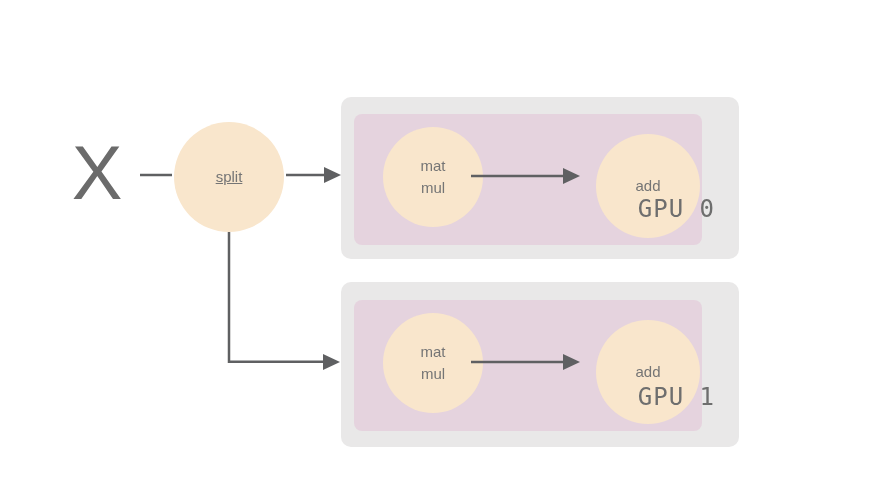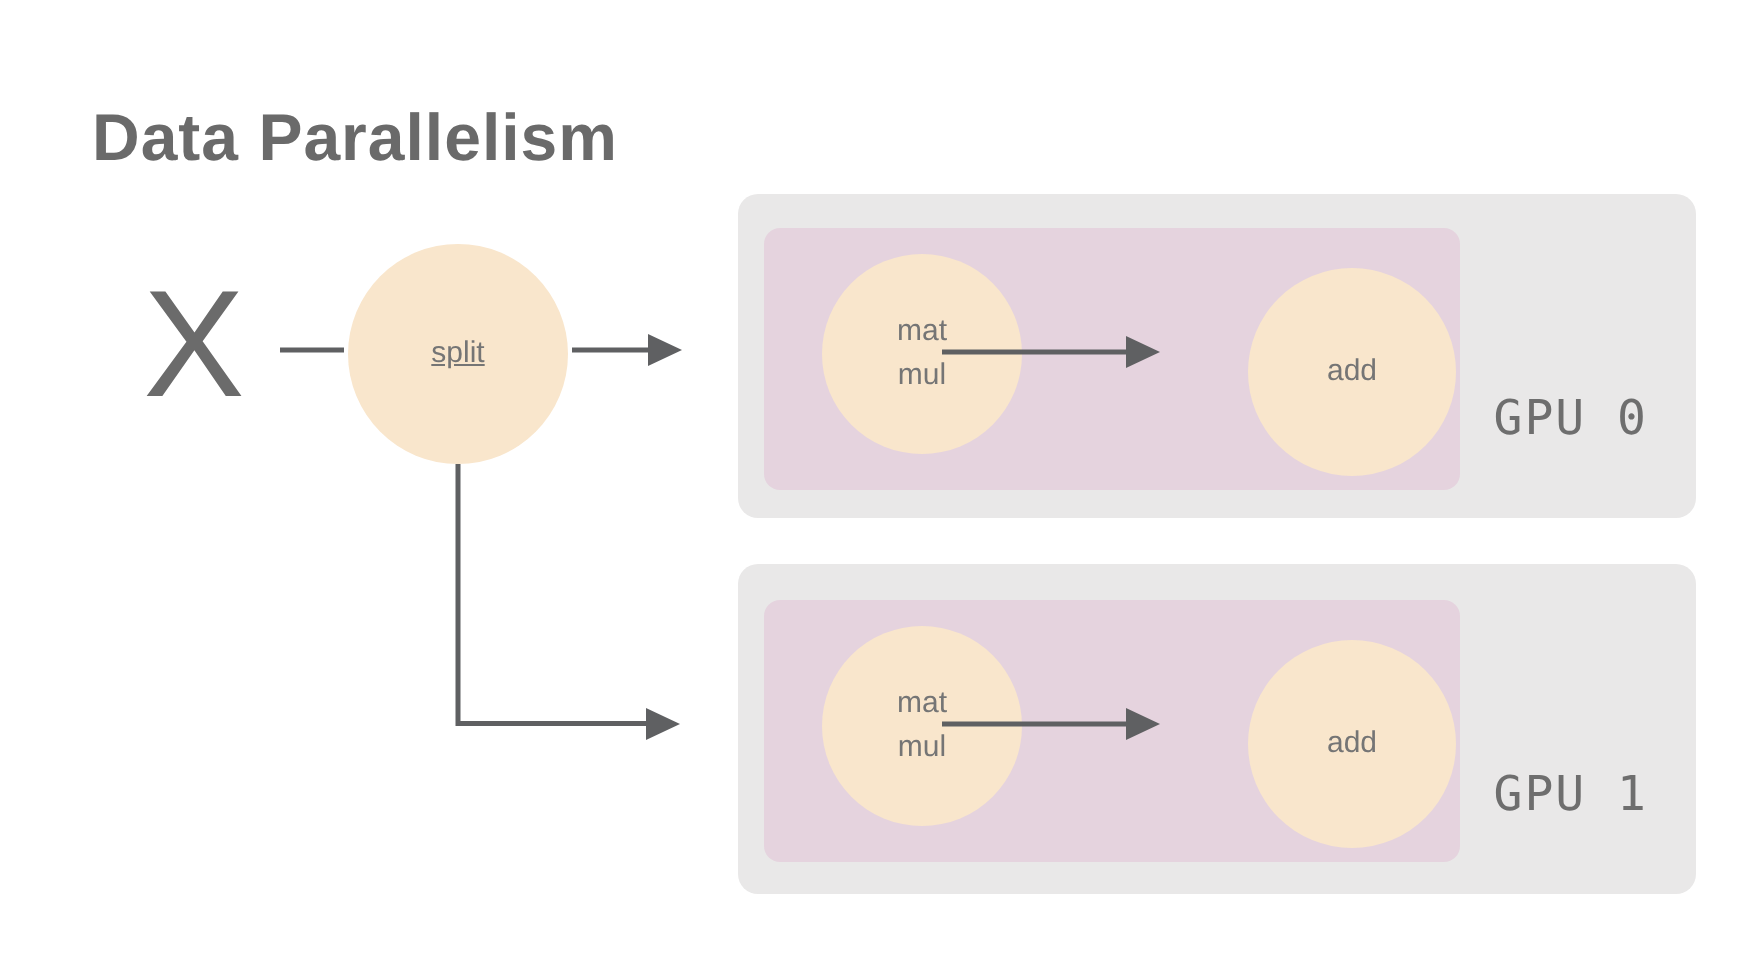--- a/index.html
+++ b/index.html
@@ -62,24 +62,23 @@
   .split-node{
     left:174px;
     top:122px;
     width:110px;
     height:110px;
     text-decoration:underline;
   }
   .gpu-box{
     position:absolute;
     left:341px;
-    width:479px;
+    width:398px;
     background:var(--gpu-box-fill);
     border-radius:10px;
-    margin-left:28px;
   }
   .gpu-box.gpu0{top:97px;height:162px;}
   .gpu-box.gpu1{top:282px;height:165px;}
   .op-group{
     position:absolute;
     left:13px;
     width:348px;
     height:131px;
     background:var(--op-group-fill);
     border-radius:8px;
@@ -121,21 +120,20 @@
   svg.connectors .head{
     fill:var(--connector);
     stroke:none;
   }
 </style>
 </head>
 <body>
 
 <div class="canvas">
 
-  <div class="title">Data Parallelism</div>
 
   <div class="input-label">X</div>
 
   <div class="node split-node">split</div>
 
   <div class="gpu-box gpu0">
     <div class="op-group">
       <div class="node matmul-node">mat
 mul</div>
       <div class="node add-node">add</div>

